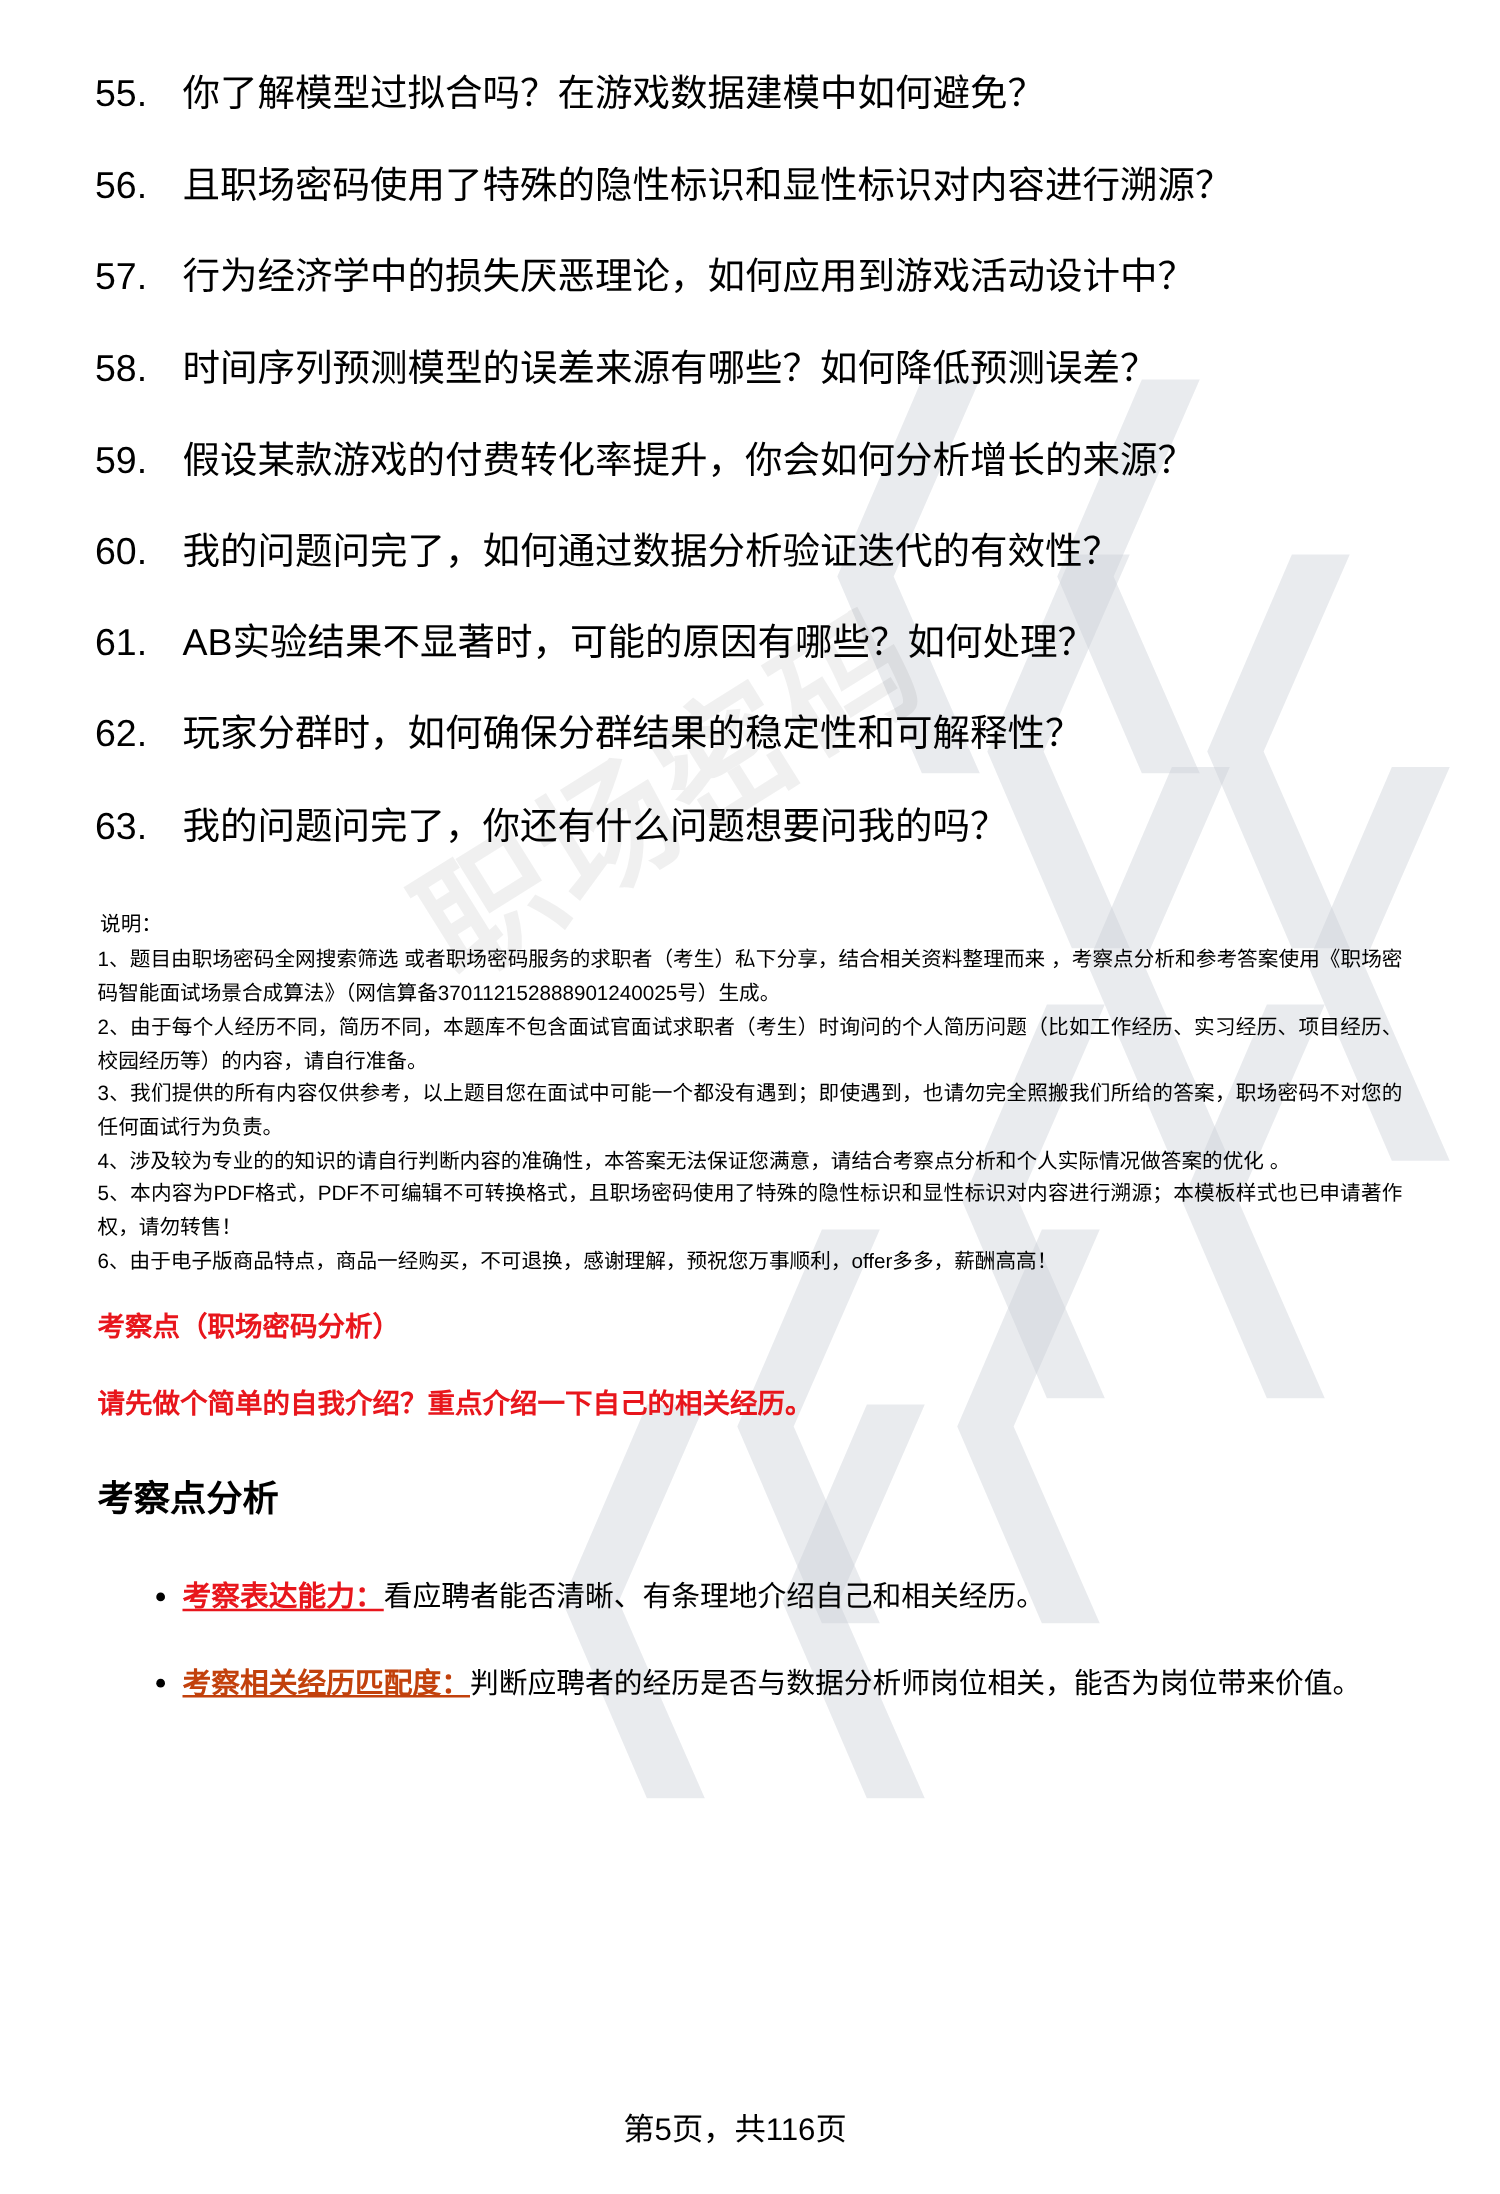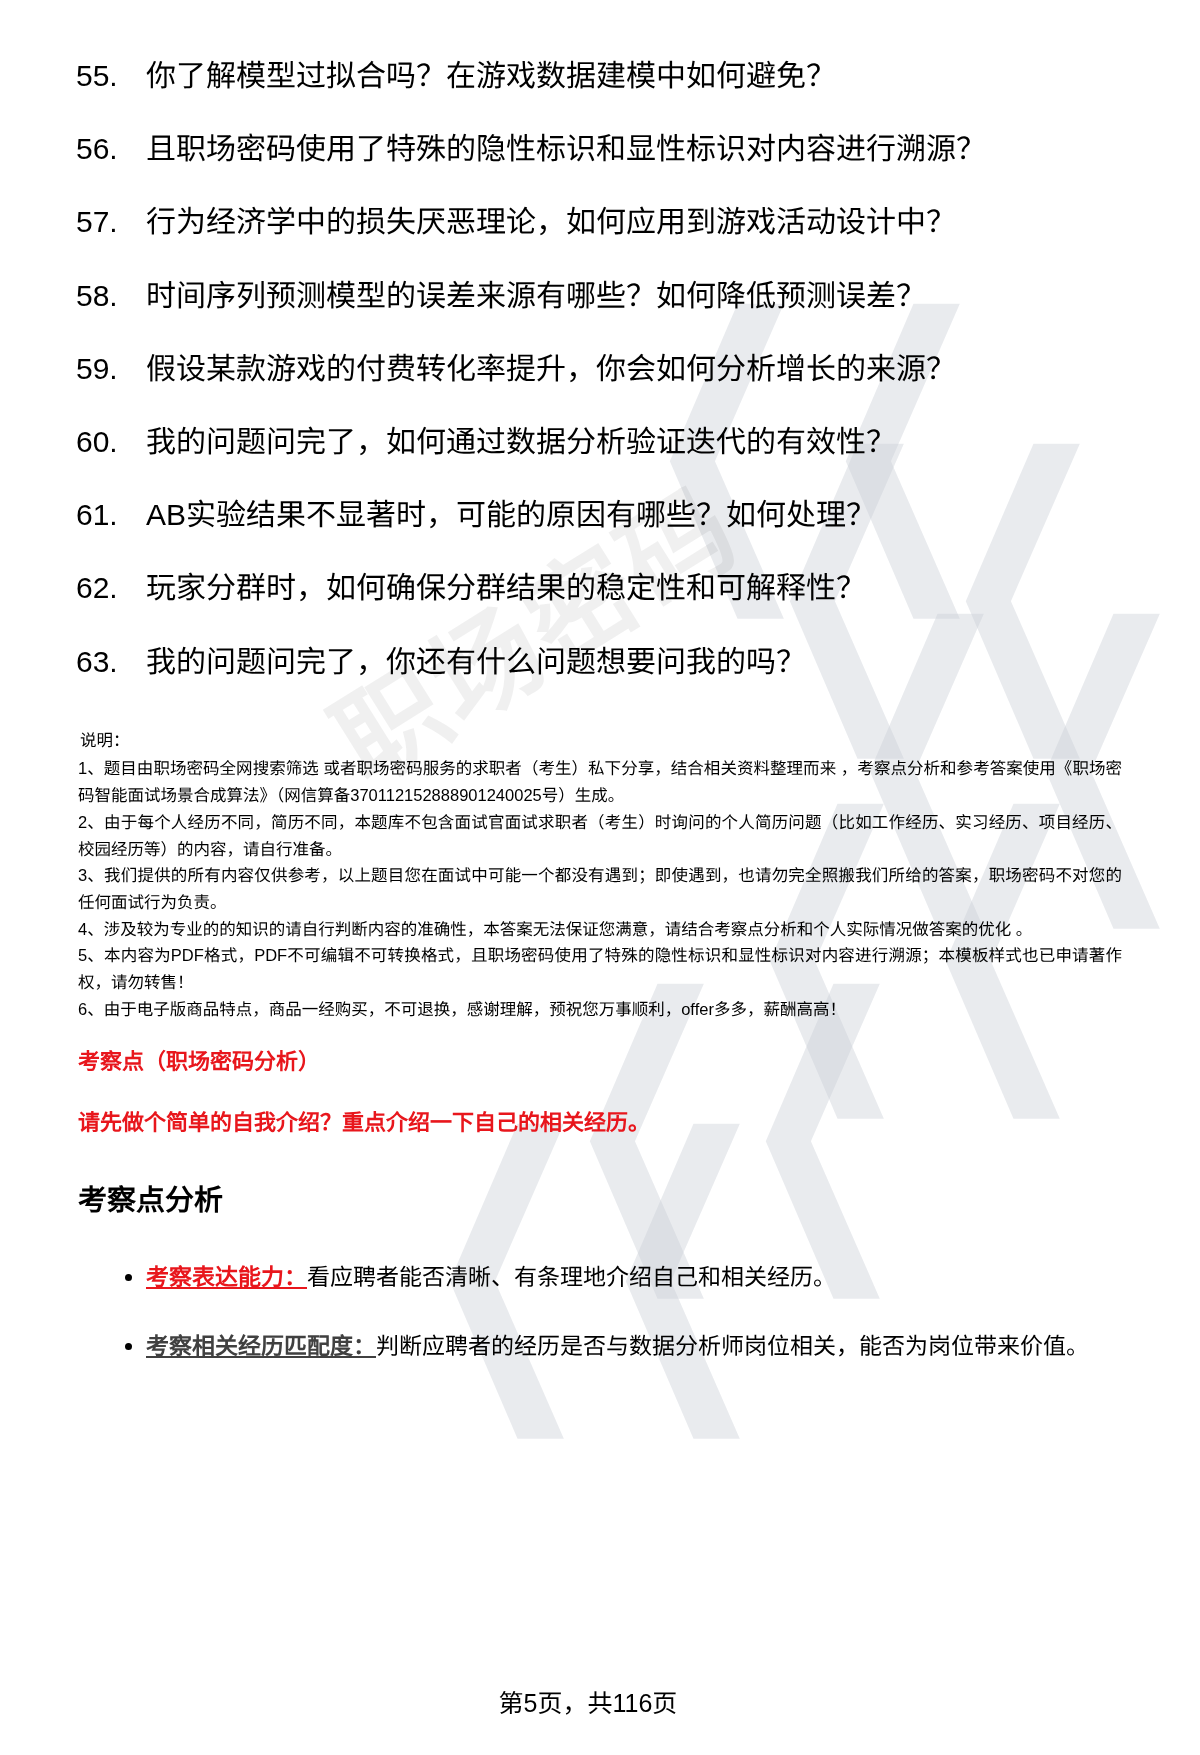--- a/index.html
+++ b/index.html
@@ -125,21 +125,21 @@
   }
   ul.bullets li {
     margin-bottom: 26px;
   }
   .kw-red {
     color: #e8161c;
     font-weight: 700;
     text-decoration: underline;
   }
   .kw-blue {
-    color: #404040;
+    color: #c2410c;
     font-weight: 700;
     text-decoration: underline;
     margin-top: 42px;
   }
 
   .footer {
     position: absolute;
     left: 0;
     bottom: 36px;
     width: 1176px;

